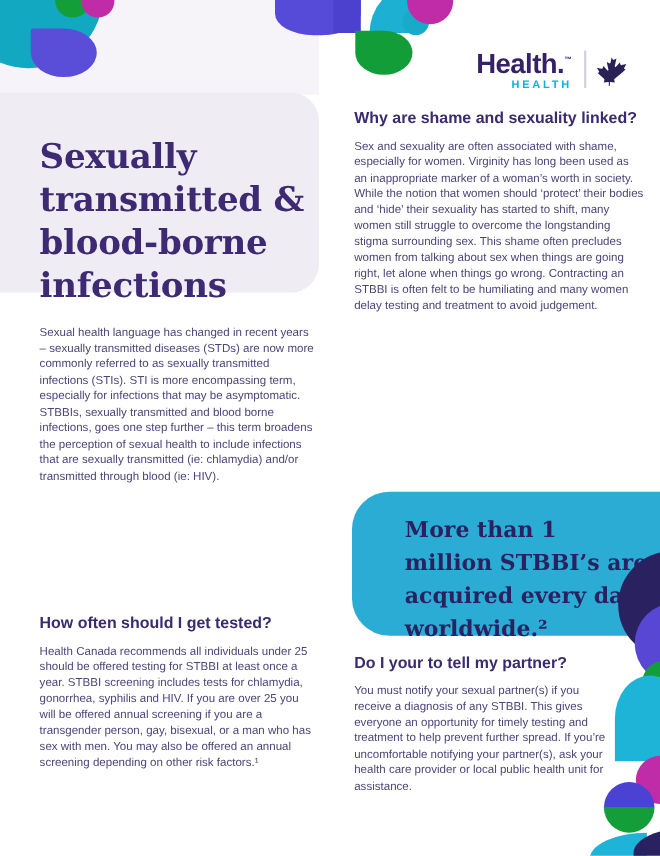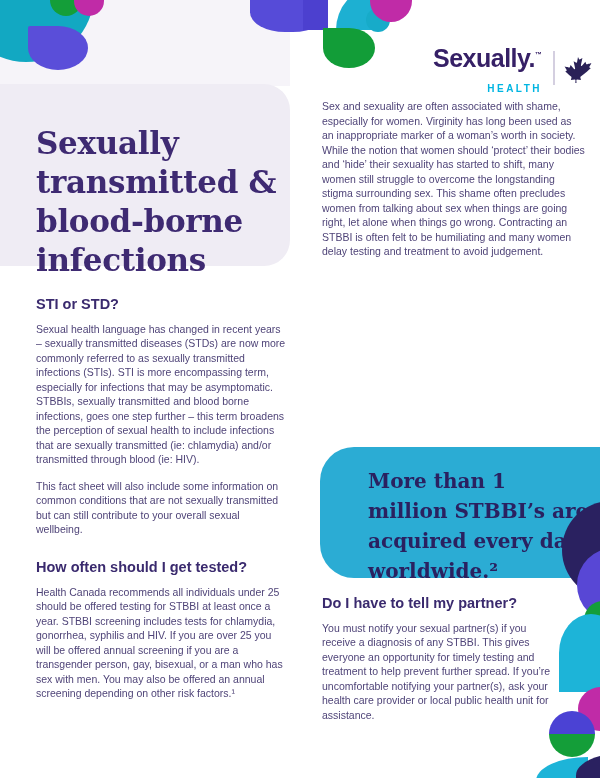--- a/index.html
+++ b/index.html
@@ -34,21 +34,21 @@
   #d-rb-split{left:549px;top:711px;width:46px;height:46px;border-radius:50%;
               background:linear-gradient(180deg,#4b42d4 0 50%,#149e39 50% 100%);}
   #d-rb-teal-corner{left:536px;top:757px;width:52px;height:24px;border-radius:100% 0 0 0;background:#1db4d8;}
   #d-rb-navy-corner{left:576px;top:753px;width:60px;height:28px;border-radius:80% 0 0 0;background:#2a2160;}
 
   
   .logo{position:absolute;left:433px;top:42px;display:flex;align-items:center;z-index:2;}
   .logo-text{text-align:right;}
   .brand{display:block;font-size:25px;font-weight:700;color:#362066;line-height:26px;letter-spacing:-0.5px;}
   .brand sup{font-size:7px;vertical-align:10px;letter-spacing:0;}
-  .health{display:block;font-size:10px;font-weight:700;color:#00b5e2;letter-spacing:2.5px;line-height:11px;margin-top:12px;}
+  .health{display:block;font-size:10px;font-weight:700;color:#00b5e2;letter-spacing:2.5px;line-height:11px;margin-top:1px;}
   .logo-divider{width:2px;height:34px;background:#d4cfe0;margin:0 9px 0 11px;}
   .maple-leaf{width:28px;height:30px;display:block;}
 
   
   .title{position:absolute;left:36px;top:96px;width:258px;z-index:2;
          font-family:"DejaVu Serif", serif;font-weight:700;font-size:31px;line-height:39px;
          color:#3e2a72;letter-spacing:-0.3px;margin-top:28px;}
   .col{position:absolute;z-index:2;}
   .h2{font-size:14.5px;font-weight:700;color:#3a2a6e;line-height:18.5px;margin:0 0 8px 0;}
   .body-p{font-size:10.5px;line-height:14.5px;color:#4f4478;margin:0 0 12px 0;}
@@ -84,46 +84,45 @@
 <div class="sh over" id="d-rm-purple"></div>
 <div class="sh over" id="d-rb-green"></div>
 <div class="sh over" id="d-rb-teal-petal"></div>
 <div class="sh over" id="d-rb-magenta"></div>
 <div class="sh over" id="d-rb-split"></div>
 <div class="sh over" id="d-rb-teal-corner"></div>
 <div class="sh over" id="d-rb-navy-corner"></div>
 
 <div class="logo">
   <div class="logo-text">
-    <span class="brand"><span>Sexually.</span><sup>™</sup></span>
+    <span class="brand"><span>Health.</span><sup>™</sup></span>
     <span class="health">HEALTH</span>
   </div>
   <div class="logo-divider"></div>
   <svg class="maple-leaf" viewBox="0 0 512 512" xmlns="http://www.w3.org/2000/svg">
     <path fill="#2a2157" d="M383.8 351.7c2.5-2.5 105.2-92.4 105.2-92.4l-17.5-7.5c-10-5-10-15-5-22.5l35.1-60.1s-71.4 15-80.1 17.5c-10 2.5-15-2.5-17.5-10l-12.5-35.1-62.7 72.7c-5 7.6-22.5 5-20-10l27.6-129.6-40.1 22.6c-10 5-17.5 2.4-22.5-7.6L256 56.3l-17.5 92.8c-5 10-12.5 12.6-22.5 7.6l-40.1-22.6 27.6 129.6c2.5 15-15 17.6-20 10l-62.7-72.7-12.5 35.1c-2.5 7.5-7.5 12.5-17.5 10-8.7-2.5-80.1-17.5-80.1-17.5l35.1 60.1c5 7.5 5 17.5-5 22.5l-17.5 7.5s102.7 89.9 105.2 92.4c5.1 5 10 7.5 7.5 22.5l-10 42.6 71.9-10c7.5 0 12.5 5 12.5 12.5l-5 87.7h25.1l-5-87.7c0-7.5 5-12.5 12.5-12.5l71.9 10-10-42.6c-2.5-15 2.4-17.5 7.5-22.5z"></path>
   </svg>
 </div>
 
 <h1 class="title">Sexually transmitted &amp; blood-borne infections</h1>
 
 <div class="col" id="sec-sti">
-  <h2 class="h2">STI or STD?</h2>
   <p class="body-p">Sexual health language has changed in recent years – sexually transmitted diseases (STDs) are now more commonly referred to as sexually transmitted infections (STIs). STI is more encompassing term, especially for infections that may be asymptomatic. STBBIs, sexually transmitted and blood borne infections, goes one step further – this term broadens the perception of sexual health to include infections that are sexually transmitted (ie: chlamydia) and/or transmitted through blood (ie: HIV).</p>
-  <p class="body-p">This fact sheet will also include some information on common conditions that are not sexually transmitted but can still contribute to your overall sexual wellbeing.</p>
 </div>
 
 <div class="col" id="sec-tested">
   <h2 class="h2">How often should I get tested?</h2>
   <p class="body-p">Health Canada recommends all individuals under 25 should be offered testing for STBBI at least once a year. STBBI screening includes tests for chlamydia, gonorrhea, syphilis and HIV. If you are over 25 you will be offered annual screening if you are a transgender person, gay, bisexual, or a man who has sex with men. You may also be offered an annual screening depending on other risk factors.¹</p>
 </div>
 
 <div class="col" id="sec-shame">
+  <h2 class="h2">Why are shame and sexuality linked?</h2>
   <p class="body-p">Sex and sexuality are often associated with shame, especially for women. Virginity has long been used as an inappropriate marker of a woman’s worth in society. While the notion that women should ‘protect’ their bodies and ‘hide’ their sexuality has started to shift, many women still struggle to overcome the longstanding stigma surrounding sex. This shame often precludes women from talking about sex when things are going right, let alone when things go wrong. Contracting an STBBI is often felt to be humiliating and many women delay testing and treatment to avoid judgement.</p>
 </div>
 
 <div class="callout">
   <div class="callout-text">More than 1 million STBBI’s are acquired every day worldwide.²</div>
 </div>
 
 <div class="col" id="sec-partner">
-  <h2 class="h2">Do I have to tell my partner?</h2>
+  <h2 class="h2">Do I your to tell my partner?</h2>
   <p class="body-p">You must notify your sexual partner(s) if you receive a diagnosis of any STBBI. This gives everyone an opportunity for timely testing and treatment to help prevent further spread. If you’re uncomfortable notifying your partner(s), ask your health care provider or local public health unit for assistance.</p>
 </div>
 
 </body></html>

